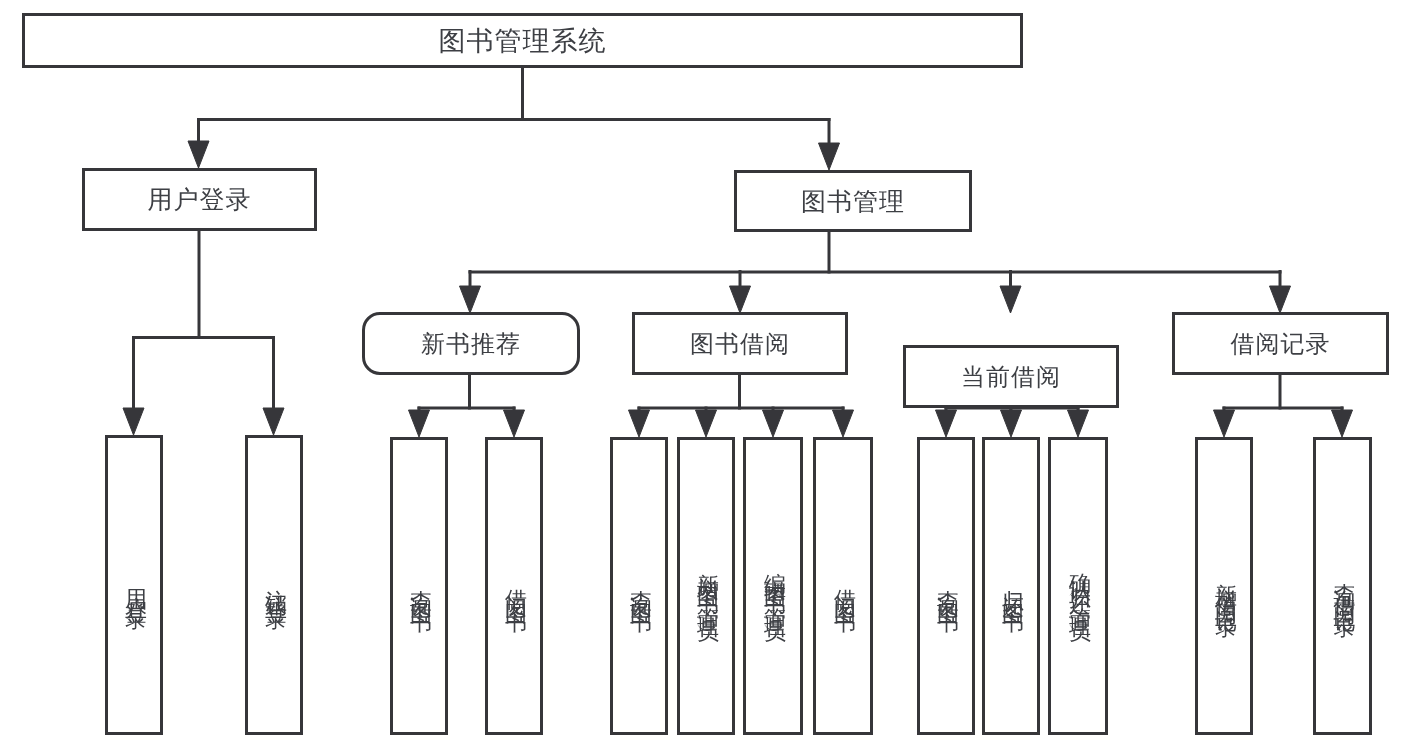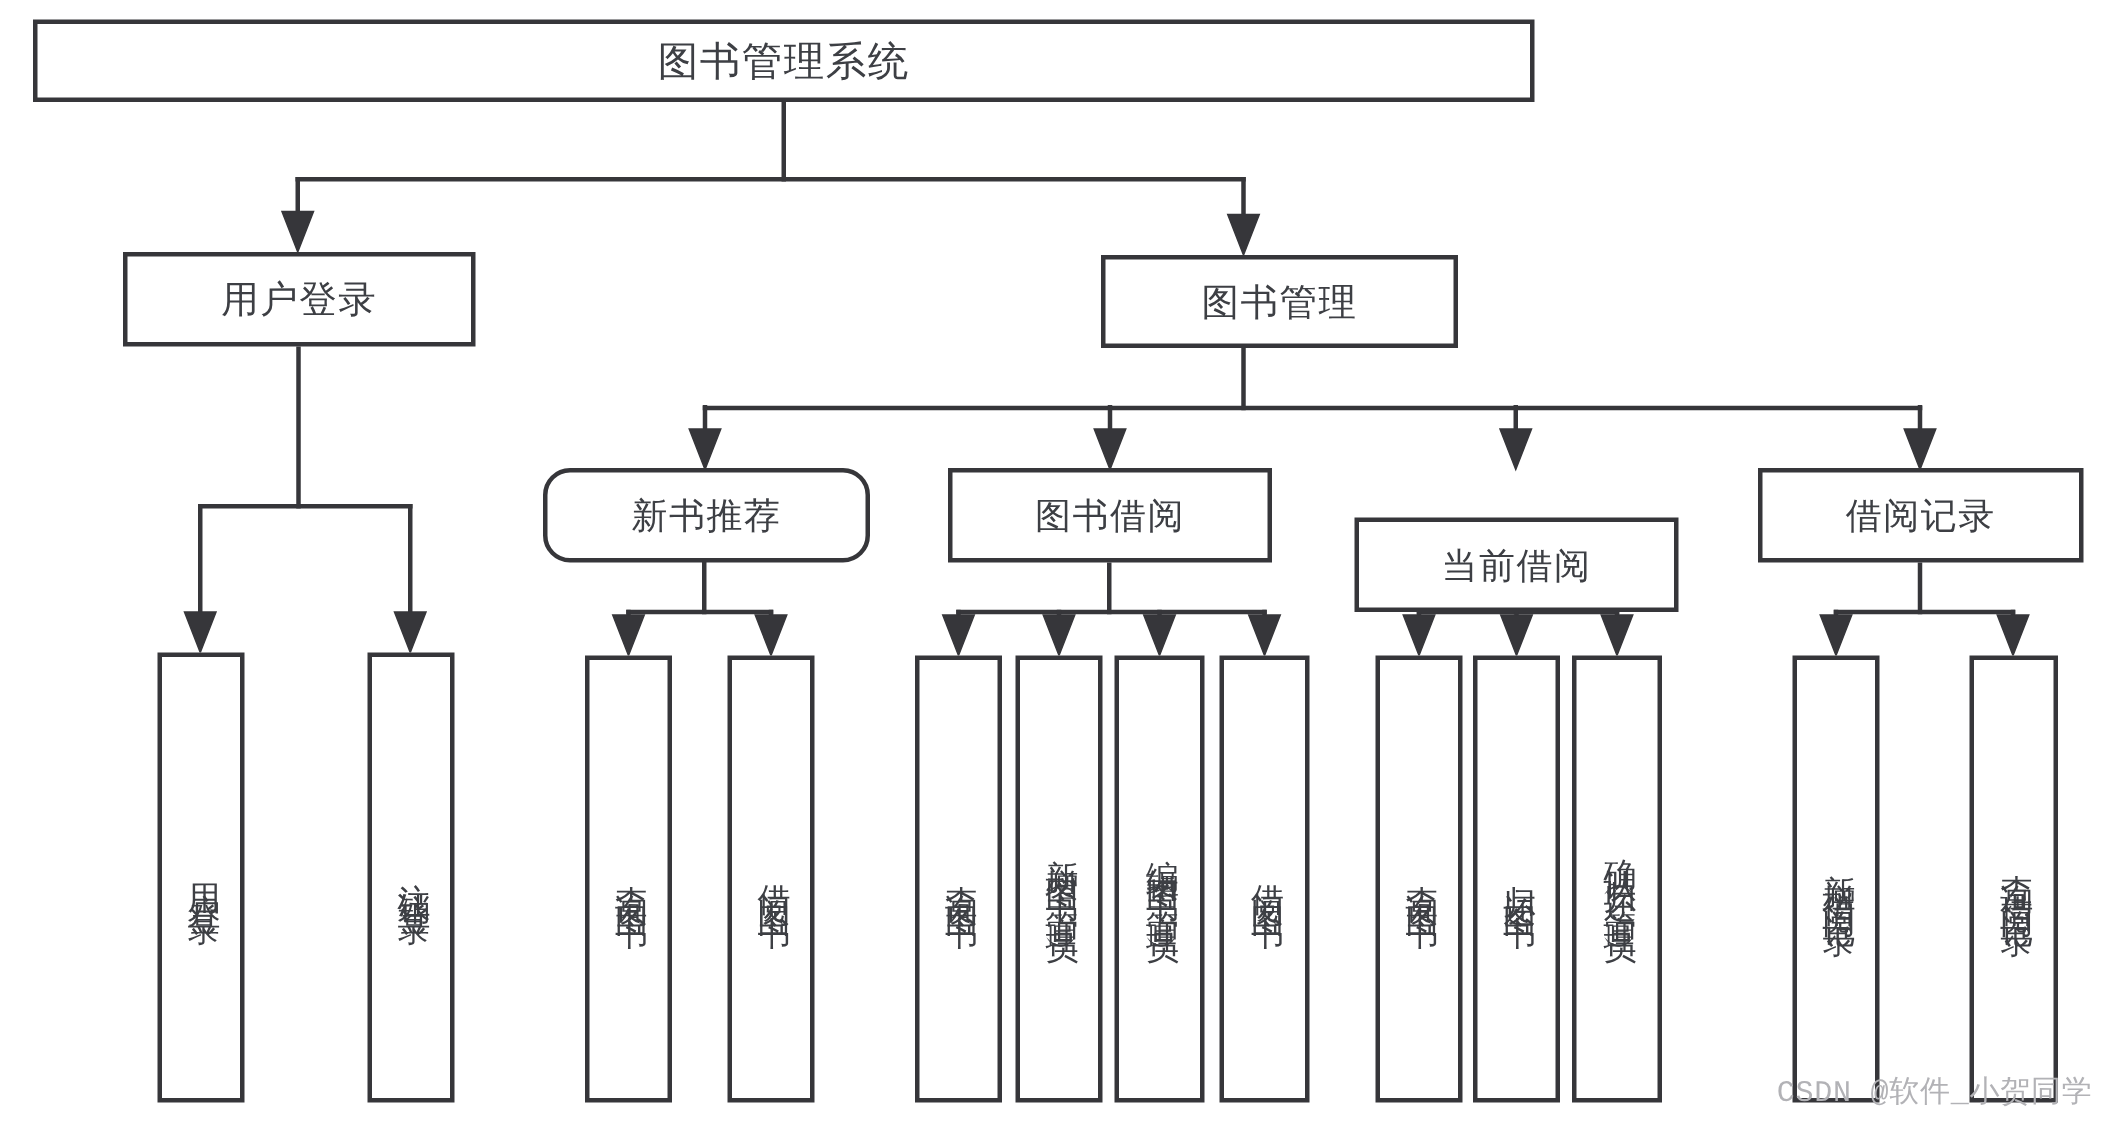--- a/index.html
+++ b/index.html
@@ -179,15 +179,14 @@
     <span class="vtext">确认归还（管理员）</span>
   </div>
 
   <div class="node vbox" style="left:1195px;top:437px;width:58px;height:298px;">
     <span class="vtext">新增借阅记录</span>
   </div>
   <div class="node vbox" style="left:1313px;top:437px;width:59px;height:298px;">
     <span class="vtext">查询借阅记录</span>
   </div>
 
-  <div class="watermark">CSDN @软件_小贺同学</div>
 
 </div>
 
 </body></html>

